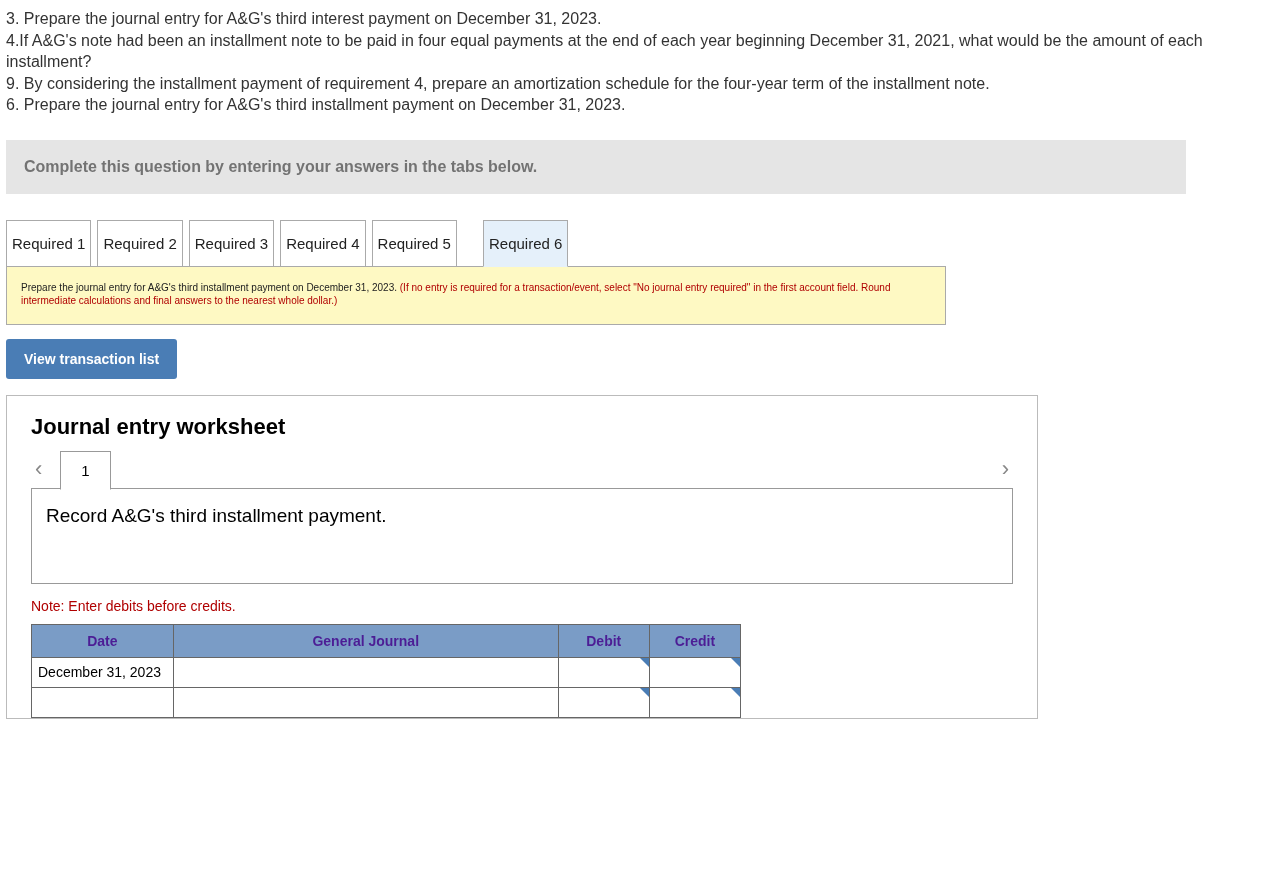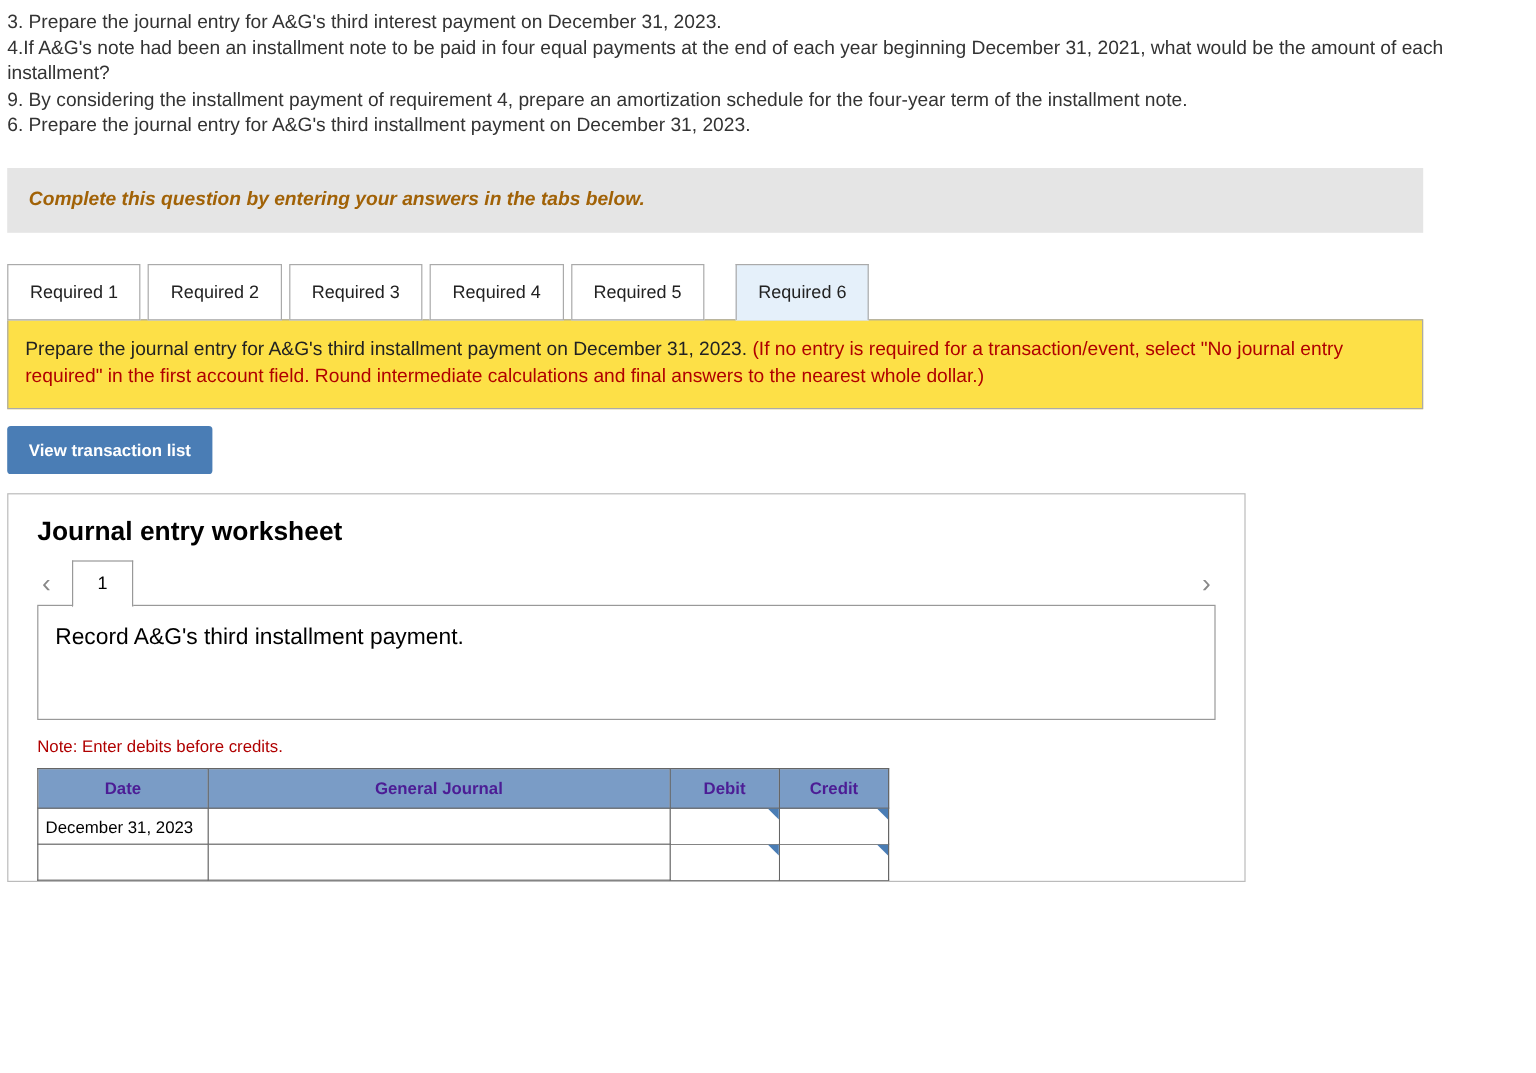--- a/index.html
+++ b/index.html
@@ -14,54 +14,53 @@
   .question-text {
     line-height: 1.35;
     margin-bottom: 24px;
     color: #333;
   }
   .question-text p { margin: 0; }
   .instruction-bar {
     background: #e5e5e5;
     padding: 18px 18px;
     font-weight: bold;
-    color: #a16207;
+    color: #737373;
     margin-bottom: 26px;
     width: 1180px;
-    font-style: italic;
   }
   .tabs-row {
     display: flex;
     gap: 0;
     margin-bottom: 0;
   }
   .tab {
     border: 1px solid #aaa;
     background: #fff;
-    padding: 14px 18px;
+    padding: 14px 5px;
     font-size: 15px;
     color: #222;
     cursor: pointer;
     margin-right: 6px;
     position: relative;
   }
   .tab.active {
     border-bottom: 1px solid #e5f0fa;
     background: #e5f0fa;
     z-index: 2;
     margin-left: 20px;
   }
   .tab-content {
-    background: #fde047;
+    background: #fef9c3;
     border: 1px solid #aaa;
     padding: 14px 14px 16px 14px;
     margin-top: -1px;
-    font-size: 16px;
+    font-size: 10px;
     line-height: 1.35;
-    width: 1180px;
+    width: 940px;
   }
   .tab-content .black { color: #222; font-weight: normal; }
   .tab-content .red { color: #b00000; }
   .view-btn {
     display: inline-block;
     background: #4a7db5;
     color: #fff;
     font-weight: bold;
     font-size: 14px;
     padding: 12px 18px;

